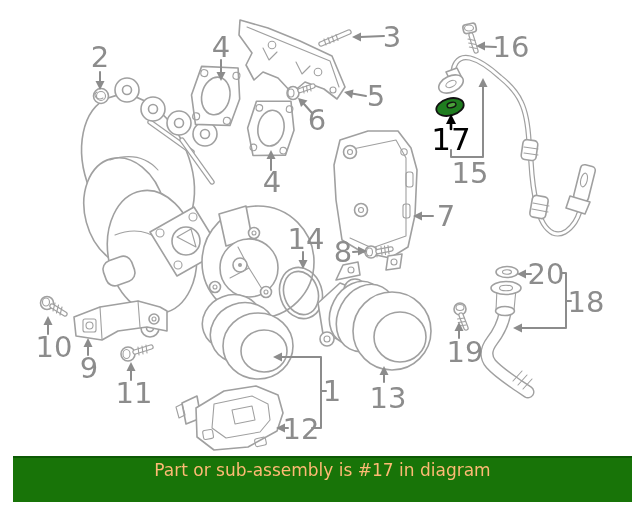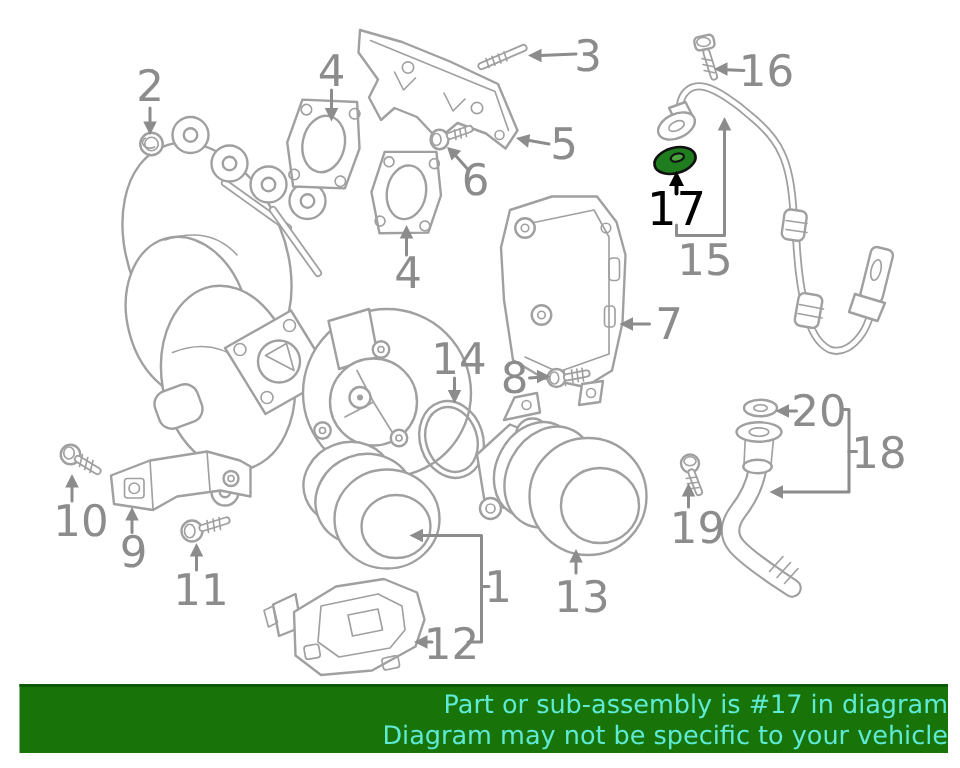--- a/index.html
+++ b/index.html
@@ -13,21 +13,21 @@
   .tube-i {fill:none;stroke:#ffffff;stroke-width:3;stroke-linecap:round;}
   .tube18-o{fill:none;stroke:#a0a0a0;stroke-width:13;stroke-linecap:round;}
   .tube18-i{fill:none;stroke:#ffffff;stroke-width:10.2;stroke-linecap:round;}
   .arrow{fill:none;stroke:#8c8c8c;stroke-width:2;stroke-linecap:round;stroke-linejoin:round;}
   .ah{fill:#8c8c8c;stroke:none;}
   .arrow-dark{fill:none;stroke:#000;stroke-width:2.6;stroke-linecap:round;}
   .ah-dark{fill:#000;stroke:none;}
   .lbl{fill:#8c8c8c;font-size:29px;font-family:"DejaVu Sans", sans-serif;text-anchor:middle;}
   .lbl-dark{fill:#000;font-size:31px;font-family:"DejaVu Sans", sans-serif;text-anchor:middle;}
   .banner{position:absolute;left:13px;top:456px;width:619px;height:46px;background:#187408;
-          border-top:2px solid #0c5a04;box-sizing:border-box;color:#5eead4;text-align:right;
+          border-top:2px solid #0c5a04;box-sizing:border-box;color:#fdba74;text-align:center;
           font-size:17px;line-height:21px;padding-top:2px;}
 </style>
 </head>
 <body>
 
 <div class="stage">
   <svg width="640" height="512" viewBox="0 0 640 512">
 
     <g>
       <path class="lnf" d="M240,20 L268,28 L300,41 L332,56 L345,87 L337,99 L324,89 L305,82 L292,93 L278,78 L263,72 L254,80 L246,65 L252,53 L239,35 Z"></path>
@@ -351,15 +351,14 @@
     </g>
     <g>
       <line class="arrow" x1="531" y1="274" x2="525" y2="274"></line>
       <polygon class="ah" points="517,274 526,269.5 526,278.5"></polygon>
       <text class="lbl" x="546" y="284">20</text>
     </g>
   </svg>
 
   <div class="banner">
     <div>Part or sub-assembly is #17 in diagram</div>
-    <div>Diagram may not be specific to your vehicle</div>
   </div>
 </div>
 
 </body></html>

